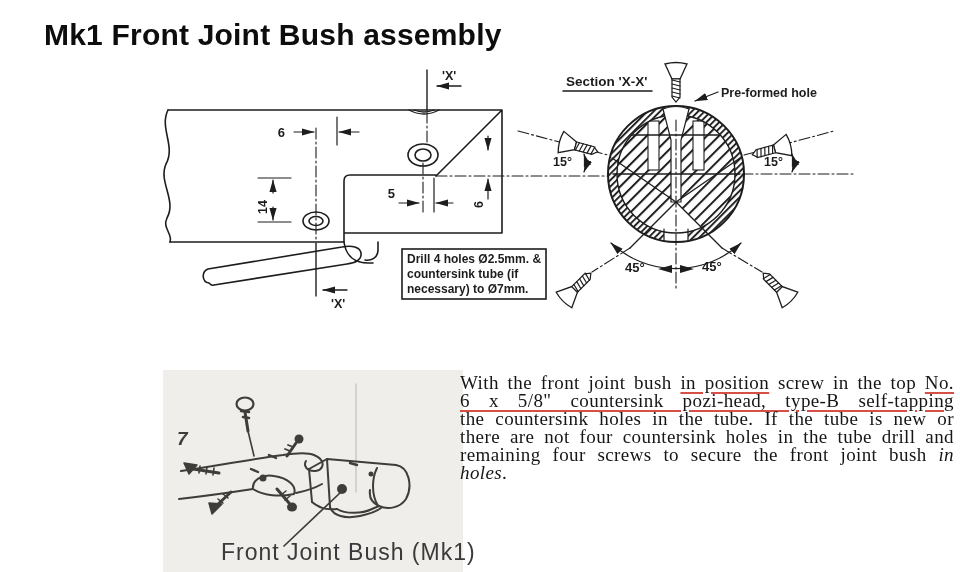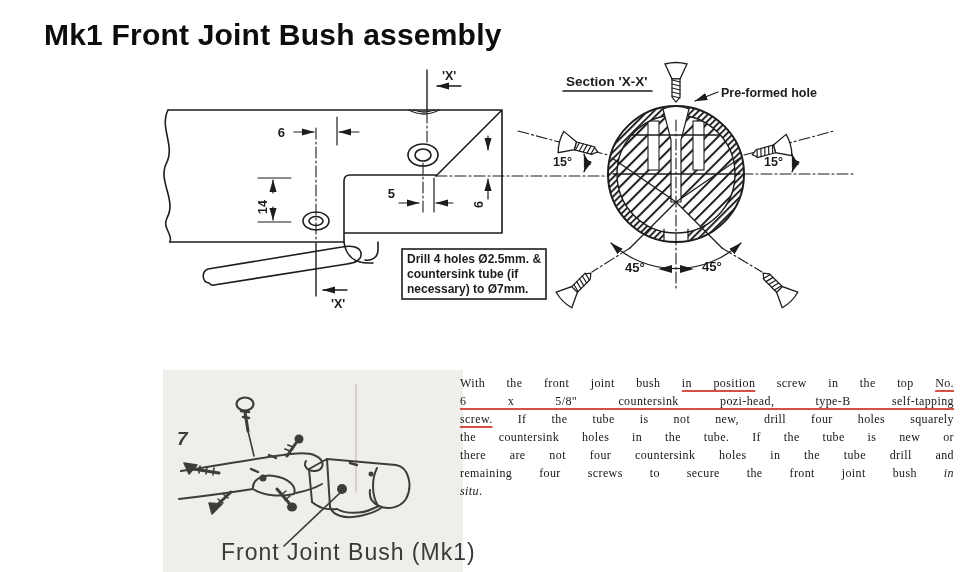--- a/index.html
+++ b/index.html
@@ -2,21 +2,21 @@
 <html><head>
 <meta charset="utf-8">
 <style>
   html,body{margin:0;padding:0;background:#ffffff;width:960px;height:572px;overflow:hidden;
     font-family:"Liberation Sans",sans-serif;}
   .stage{position:relative;width:960px;height:572px;background:#fff;}
   .title{position:absolute;left:44px;top:18px;font-family:"Liberation Sans",sans-serif;
     font-weight:700;font-size:30px;letter-spacing:.2px;color:#0d0d0d;white-space:nowrap;}
   svg{position:absolute;left:0;top:0;}
   .para{position:absolute;left:460px;top:374px;width:494px;color:#161616;
-    font-family:"Liberation Serif",serif;font-size:12px;line-height:18px;
+    font-family:"Liberation Serif",serif;font-size:19px;line-height:18px;
     font-weight:500;letter-spacing:.4px;word-spacing:2px;}
   .ln{text-align:justify;text-align-last:justify;white-space:normal;}
   .ln.last{text-align:justify;text-align-last:left;}
   .seg.u{text-decoration-line:underline;text-decoration-color:#d65048;
     text-decoration-thickness:1.8px;text-underline-offset:3px;}
   .seg.i{font-style:italic;}
 </style>
 </head>
 <body>
 
@@ -257,20 +257,19 @@
       </g>
 
       <line x1="284" y1="546" x2="341" y2="492" stroke-width="1.7"></line>
       <text x="221" y="560" font-size="23" letter-spacing="1" fill="#3a3a3a" stroke="none">Front Joint Bush (Mk1)</text>
     </g>
   </svg>
 
   <div class="para">
     <div class="ln"><span class="seg">With the front joint bush </span><span class="seg u">in position</span><span class="seg"> screw in the top </span><span class="seg u">No.</span></div>
     <div class="ln"><span class="seg u">6 x 5/8" countersink pozi-head, type-B self-tapping</span></div>
-    <div class="ln"><span class="seg u">screw.</span><span class="seg"> If the tube is not new, drill four holes squarely</span></div>
     <div class="ln"><span class="seg">the countersink holes in the tube. If the tube is new or</span></div>
     <div class="ln"><span class="seg">there are not four countersink holes in the tube drill and</span></div>
     <div class="ln"><span class="seg">remaining four screws to secure the front joint bush </span><span class="seg i">in</span></div>
-    <div class="ln last"><span class="seg i">situ</span><span class="seg">.</span></div>
+    <div class="ln last"><span class="seg i">holes</span><span class="seg">.</span></div>
   </div>
 
 </div>
 
 </body></html>

